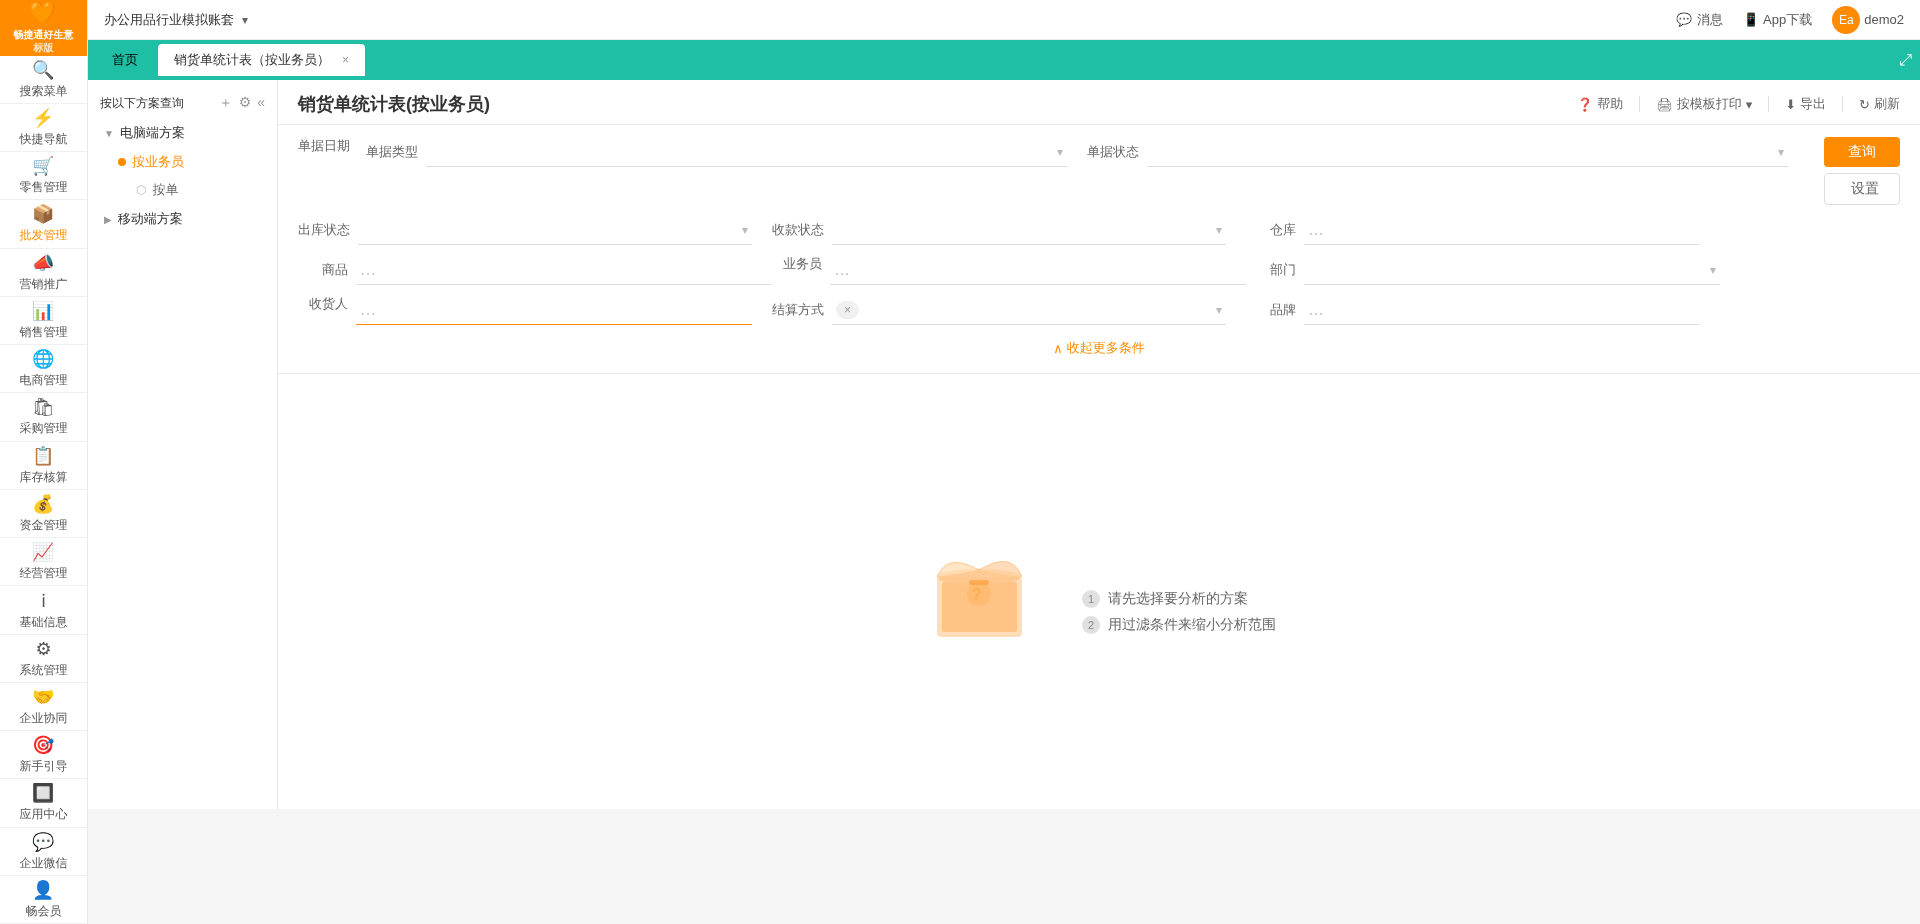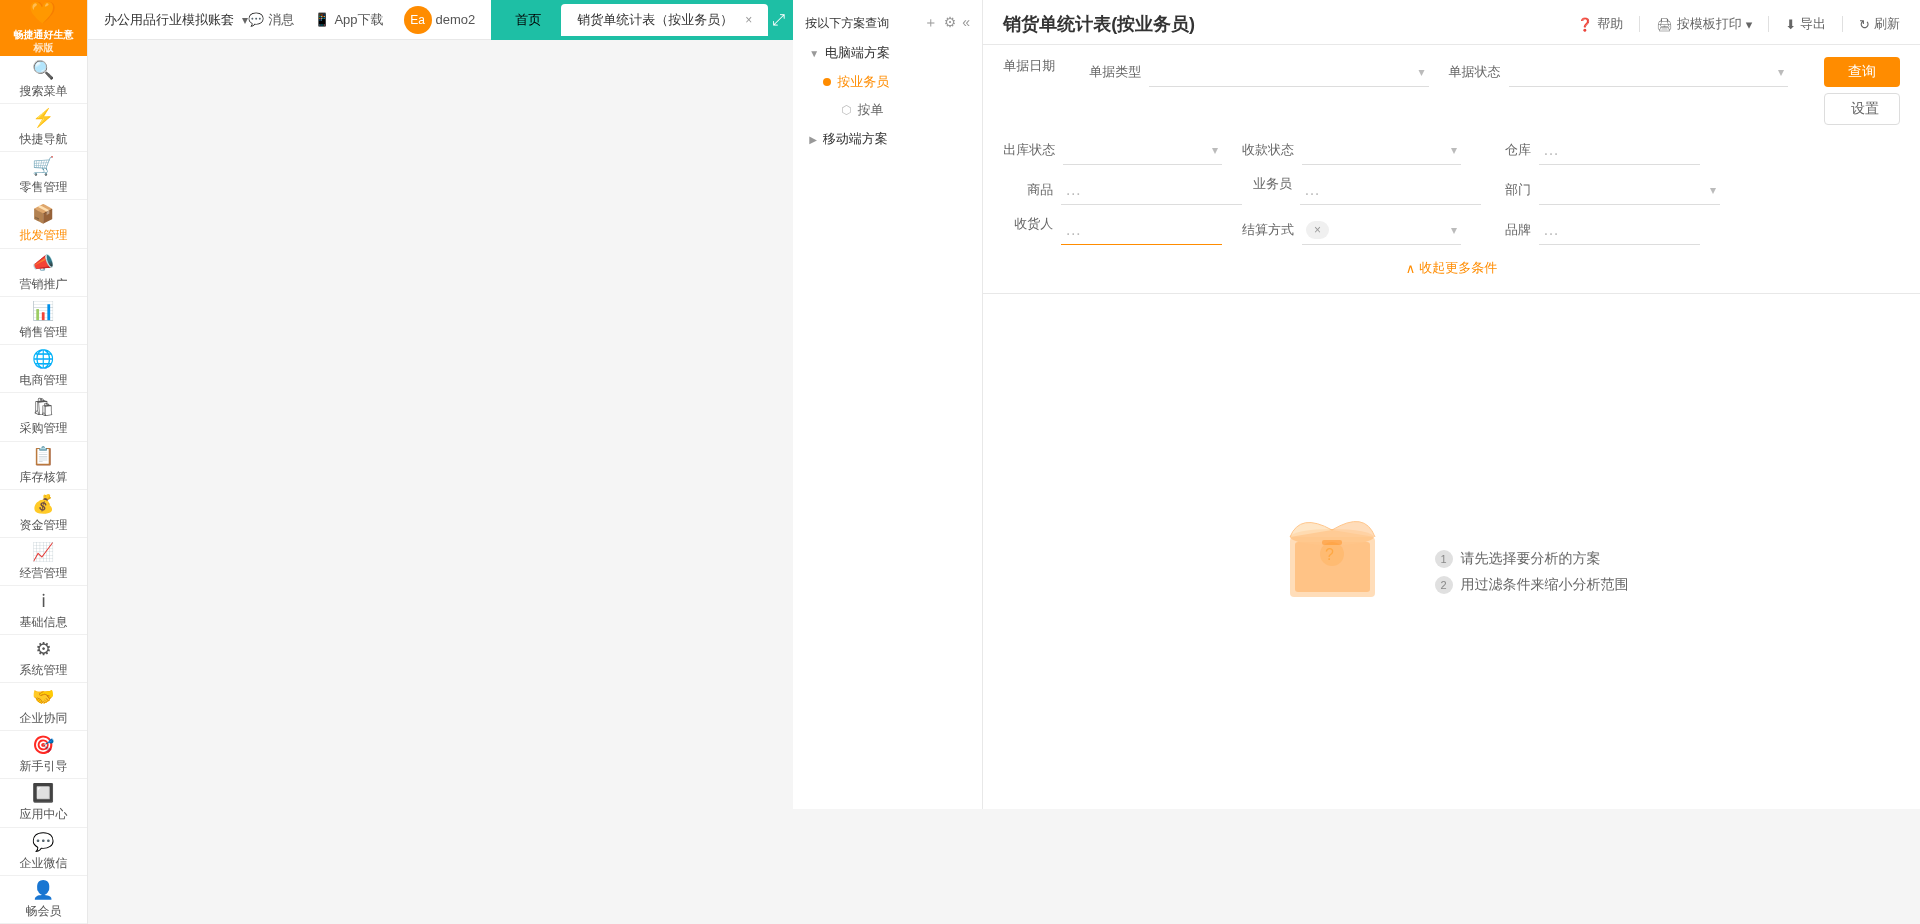--- a/index.html
+++ b/index.html
@@ -8,21 +8,21 @@
     
     .sidebar { width: 88px; background: #fff; border-right: 1px solid #e8e8e8; display: flex; flex-direction: column; align-items: center; height: 924px; overflow-y: auto; }
     .sidebar-logo { width: 88px; height: 60px; background: #ff8c00; display: flex; flex-direction: column; align-items: center; justify-content: center; color: #fff; font-size: 11px; font-weight: bold; }
     .sidebar-logo-icon { font-size: 22px; margin-bottom: 2px; }
     .sidebar-item { width: 88px; height: 52px; display: flex; align-items: center; justify-content: center; cursor: pointer; font-size: 12px; color: #555; border-bottom: 1px solid #f0f0f0; }
     .sidebar-item.active { color: #ff8c00; }
     .sidebar-item-inner { display: flex; flex-direction: column; align-items: center; gap: 2px; }
     .sidebar-item-icon { font-size: 18px; }
 
     
-    .main { flex: 1; display: flex; flex-direction: row; height: 809px; overflow: hidden; }
+    .main { flex: 1; display: flex; flex-direction: column; height: 809px; overflow: hidden; }
 
     
     .topbar { height: 40px; background: #fff; border-bottom: 1px solid #e8e8e8; display: flex; align-items: center; justify-content: space-between; padding: 0 16px; }
     .topbar-left { display: flex; align-items: center; gap: 8px; font-size: 13px; color: #333; }
     .topbar-dropdown { font-size: 12px; color: #666; cursor: pointer; }
     .topbar-right { display: flex; align-items: center; gap: 20px; font-size: 13px; color: #555; }
     .topbar-right-item { display: flex; align-items: center; gap: 4px; cursor: pointer; }
     .avatar { width: 28px; height: 28px; border-radius: 50%; background: #ff8c00; color: #fff; display: flex; align-items: center; justify-content: center; font-size: 12px; }
 
     
@@ -300,21 +300,21 @@
           <div class="page-action">
             <span>↻</span>
             <span>刷新</span>
           </div>
         </div>
       </div>
 
       <div class="filter-area">
 
         <div style="display:flex;align-items:flex-start;gap:0;margin-bottom:10px;">
-          <div style="display:flex;align-items:center;gap:20px;flex:0 0 auto;margin-right:34px;">
+          <div style="display:flex;align-items:center;gap:20px;flex:0 0 auto;margin-right:16px;">
             <span class="filter-item-label">单据日期</span>
           </div>
           <div style="flex:1;display:flex;align-items:center;gap:8px;margin-right:20px;">
             <span class="filter-item-label">单据类型</span>
             <div class="filter-item-control" style="flex:1;">
               <span class="placeholder"></span>
               <span class="chevron-down">▾</span>
             </div>
           </div>
           <div style="flex:1;display:flex;align-items:center;gap:8px;margin-right:20px;">

